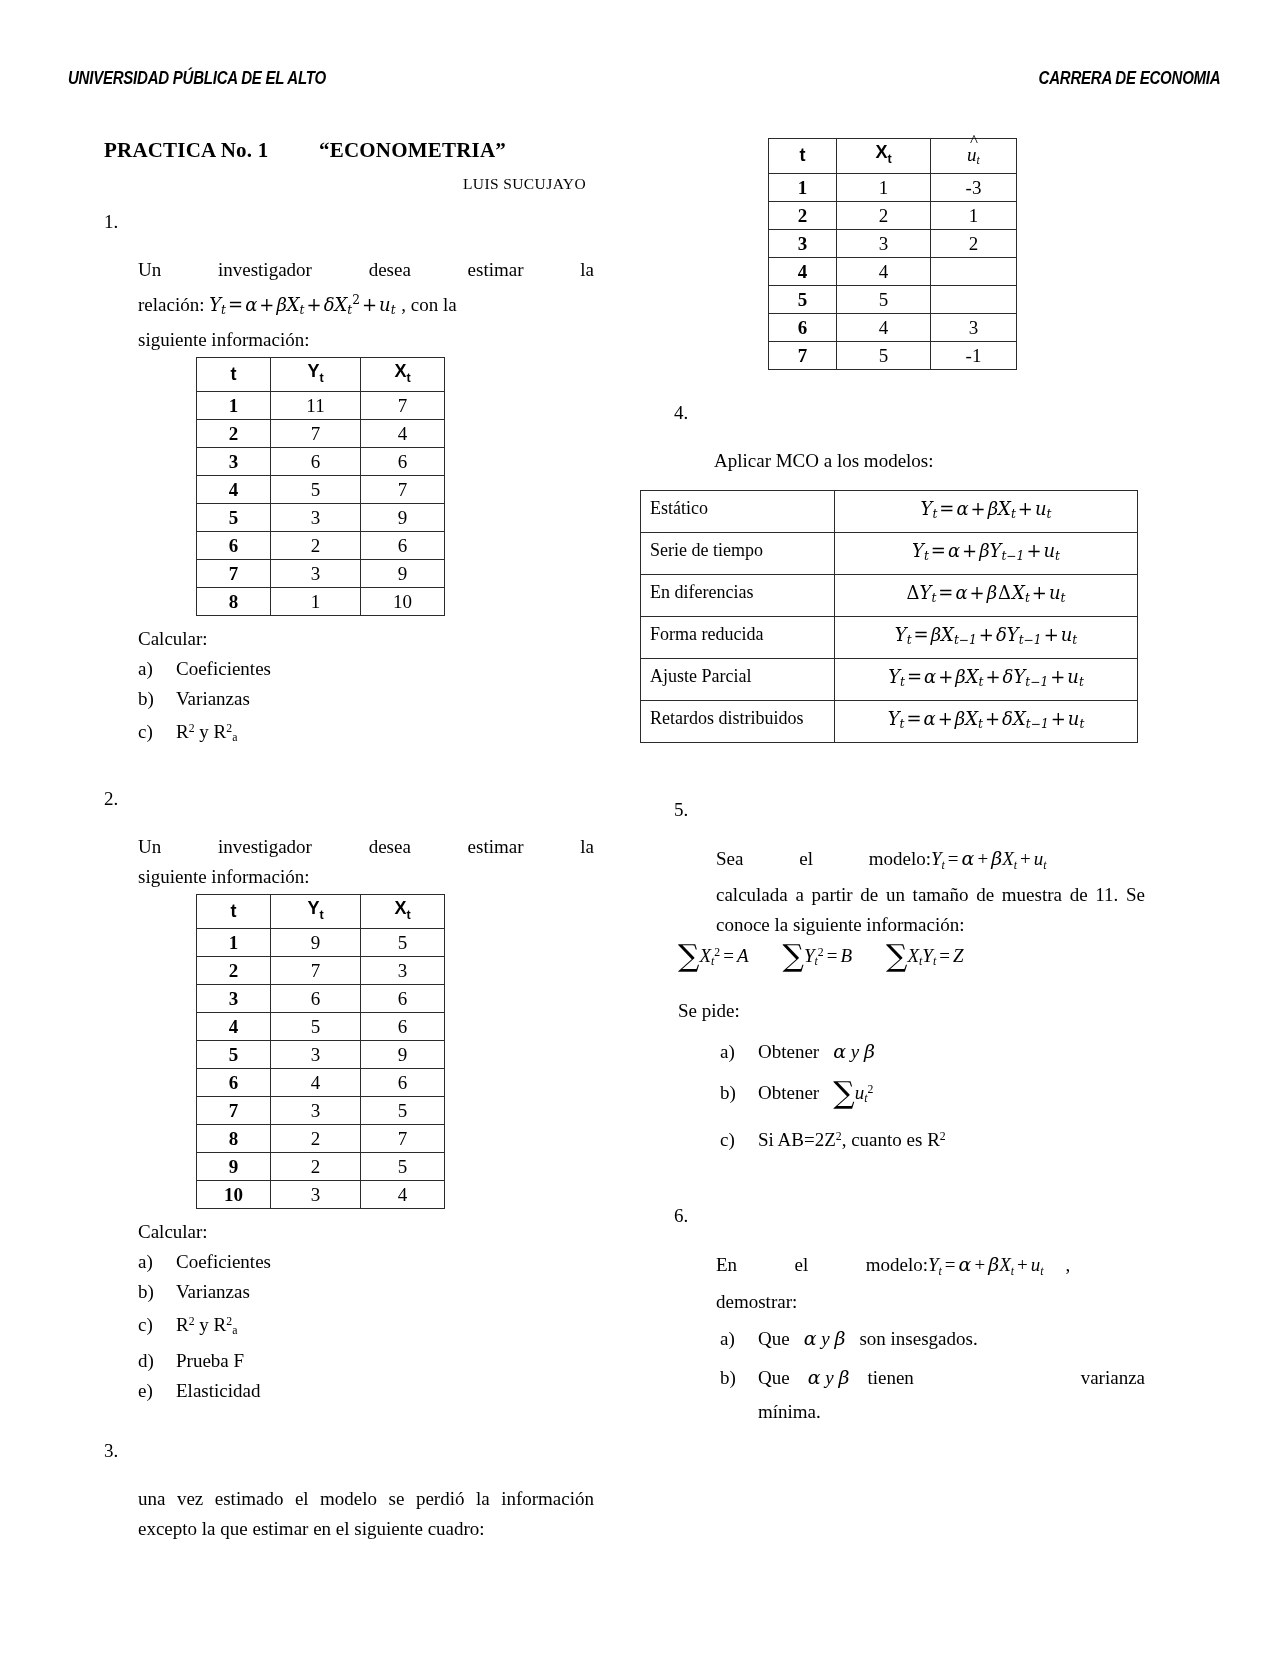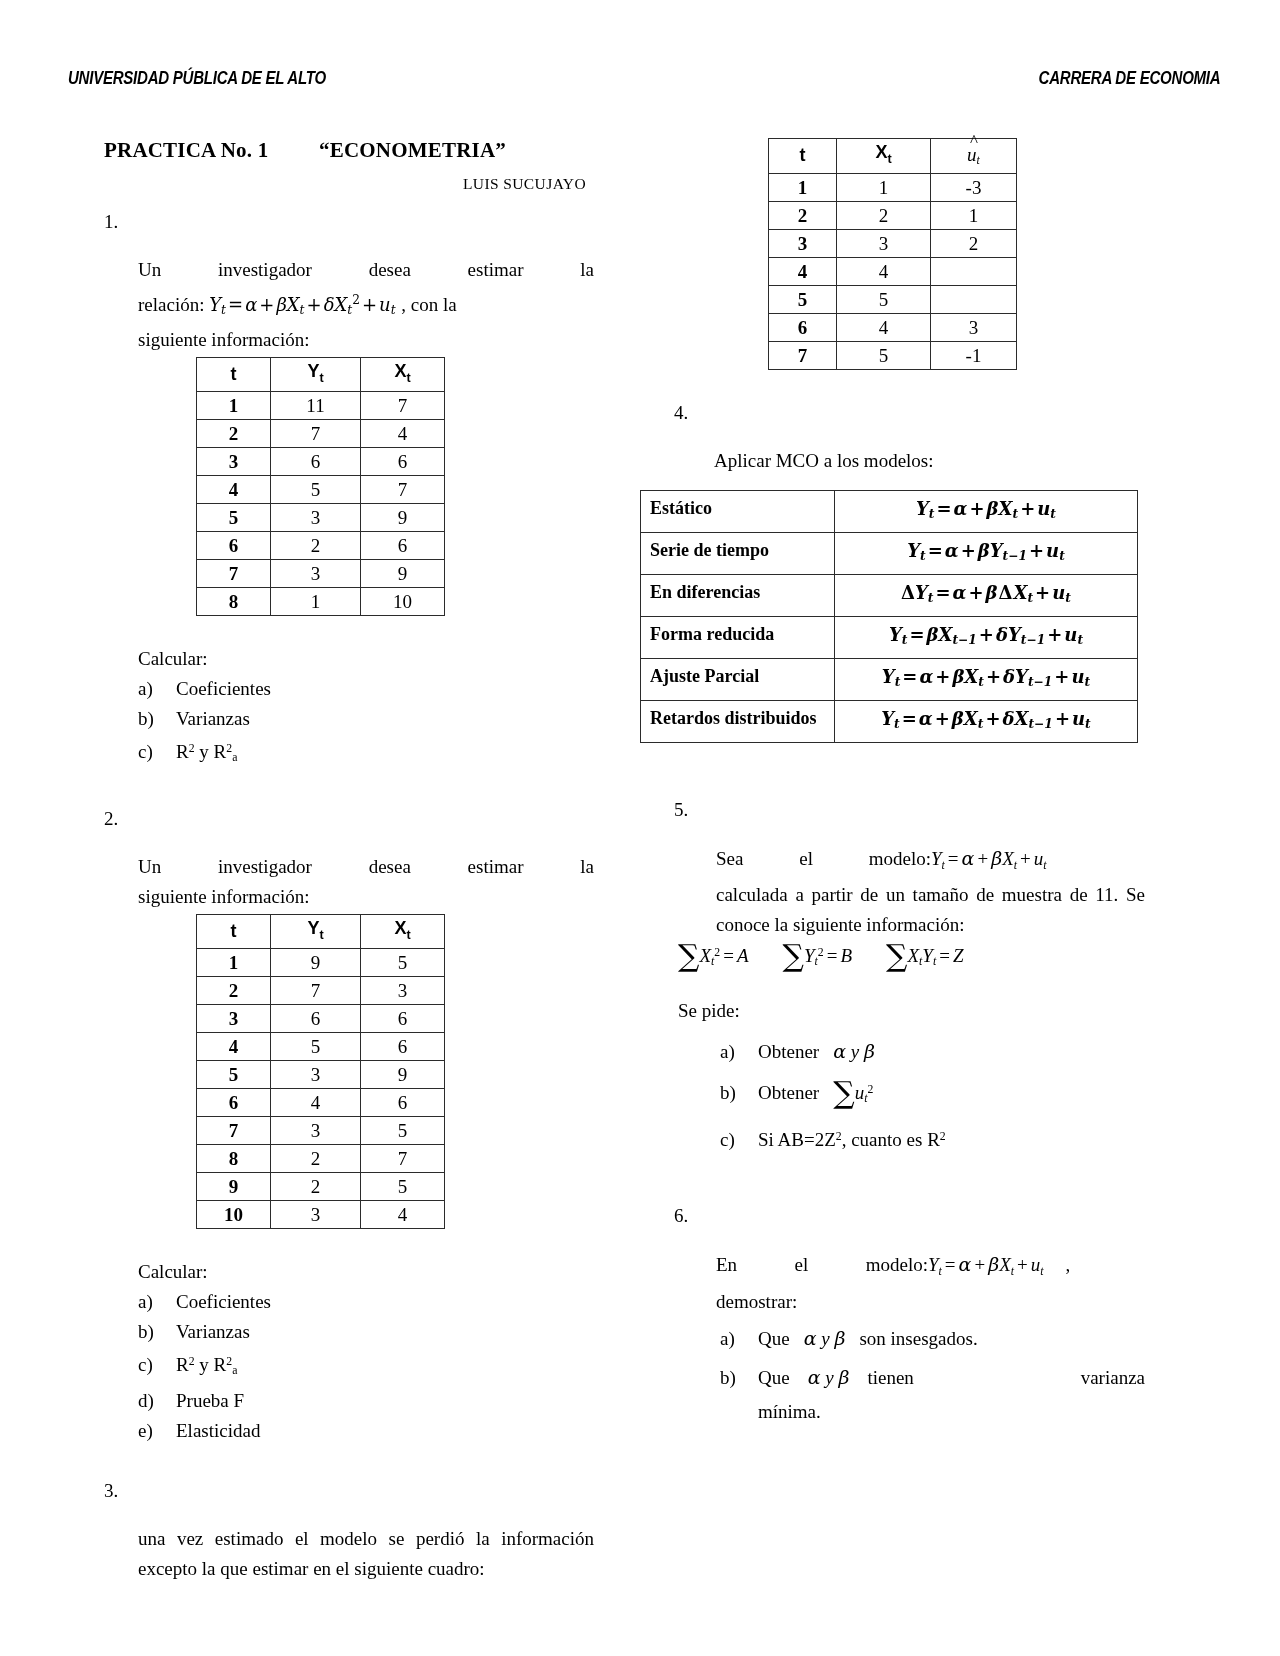--- a/index.html
+++ b/index.html
@@ -185,21 +185,20 @@
   .tbl-right col.c2 { width: 94px; }
   .tbl-right col.c3 { width: 86px; }
   .tbl-right td { height: 25px; }
 
   
   table.models {
     border-collapse: collapse;
     width: 498px;
     margin-top: 14px;
     font-size: 18px;
-    font-weight: bold;
   }
   table.models td {
     border: 1.3px solid #2b2b2b;
     padding: 5px 9px;
     vertical-align: top;
   }
   table.models td.label {
     width: 175px;
     line-height: 25px;
   }
@@ -218,21 +217,21 @@
   }
   .sublist li {
     display: flex;
     align-items: baseline;
   }
   .sublist .mk {
     width: 38px;
     flex: 0 0 38px;
   }
   .calcular-block {
-    margin-top: 28px;
+    margin-top: 8px;
     font-size: 19px;
     line-height: 30px;
     padding-left: 34px;
   }
   .calcular-block .sublist { padding-left: 0; }
 
   .r2 sup { font-size: 0.62em; vertical-align: 0.5em; }
   .r2 sub { font-size: 0.62em; vertical-align: -0.28em; }
   .sp-top-2 { margin-top: 30px; }
 

